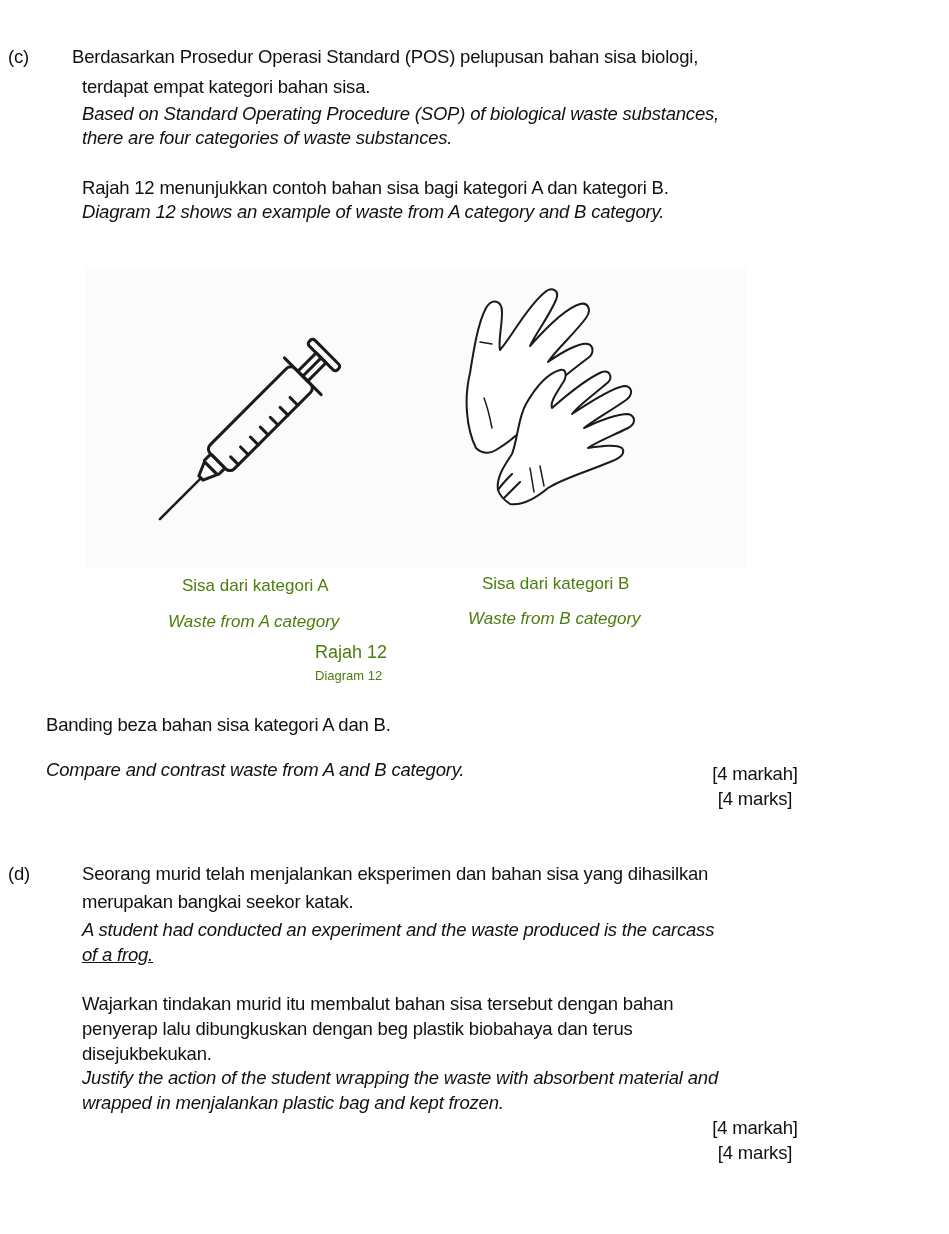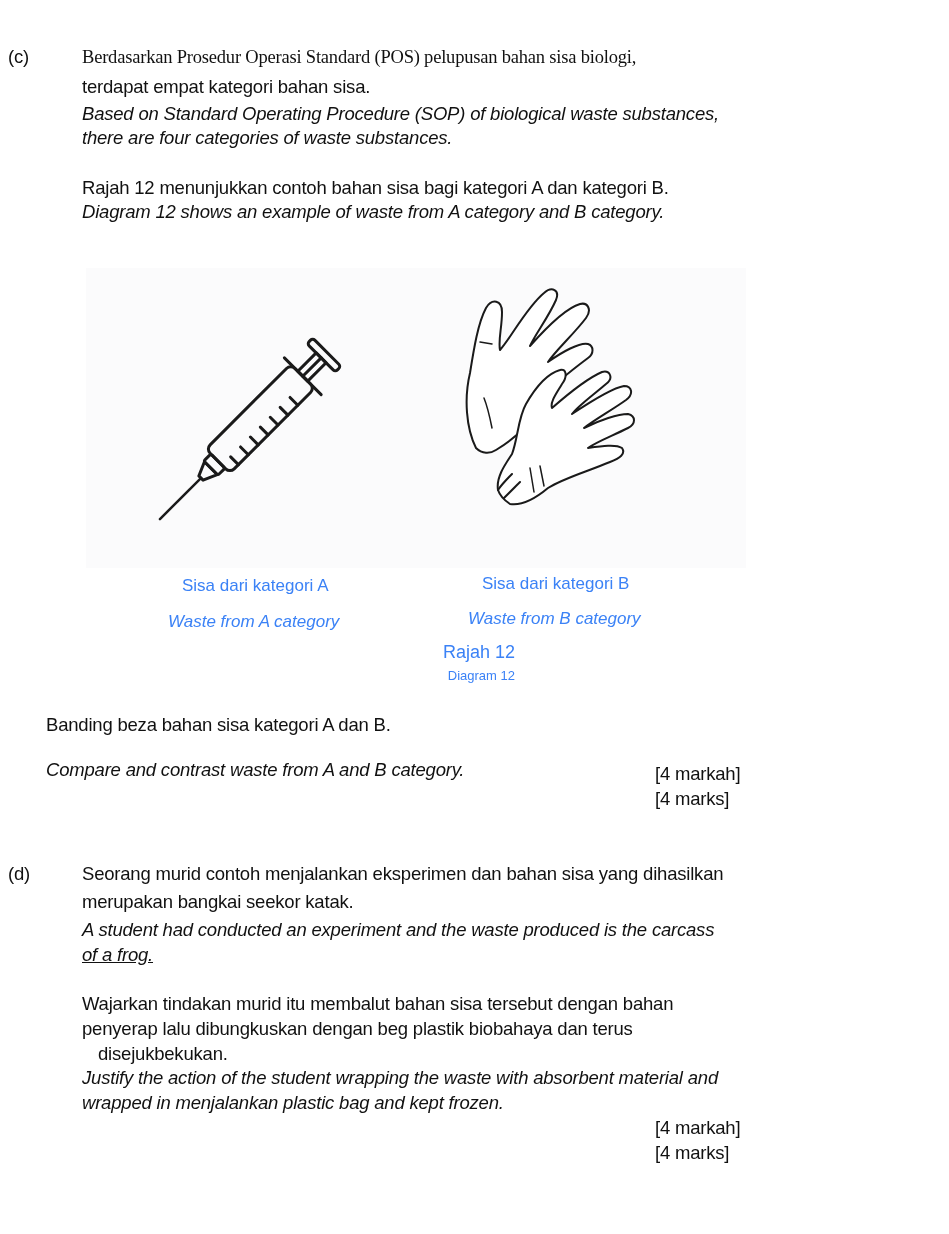--- a/index.html
+++ b/index.html
@@ -3,32 +3,32 @@
   <meta charset="utf-8">
   <style>
     html, body { margin: 0; padding: 0; background: #ffffff; }
     body {
       width: 949px; height: 1234px; position: relative; overflow: hidden;
       font-family: "Liberation Sans", sans-serif; color: #111111;
     }
     .abs { position: absolute; }
     .txt { font-size: 18.5px; line-height: 24px; white-space: nowrap; letter-spacing: -0.2px; }
     .it { font-style: italic; }
-    .label { font-size: 17px; line-height: 22px; white-space: nowrap; color: #3b82f6; }
-    .center { text-align: right; }
-    .right { text-align: left; }
+    .label { font-size: 17px; line-height: 22px; white-space: nowrap; color: #4d7c0f; }
+    .center { text-align: left; }
+    .right { text-align: center; }
     .fig { position: absolute; left: 86px; top: 268px; width: 660px; height: 300px; background: #ffffff; }
     .fig .ghost { position: absolute; background: #f6f7f8; }
   </style>
 </head>
 <body>
 
 <div>
   <div class="abs txt" style="left:8px; top:45px;">(c)</div>
-  <div class="abs txt" style="left:82px; top:45px;font-family:Liberation Serif, serif;">Berdasarkan Prosedur Operasi Standard (POS) pelupusan bahan sisa biologi,</div>
+  <div class="abs txt" style="left:72px; top:45px;">Berdasarkan Prosedur Operasi Standard (POS) pelupusan bahan sisa biologi,</div>
   <div class="abs txt" style="left:82px; top:75px;">terdapat empat kategori bahan sisa.</div>
   <div class="abs txt it" style="left:82px; top:102px;">Based on Standard Operating Procedure (SOP) of biological waste substances,</div>
   <div class="abs txt it" style="left:82px; top:126px;">there are four categories of waste substances.</div>
 
   <div class="abs txt" style="left:82px; top:176px;">Rajah 12 menunjukkan contoh bahan sisa bagi kategori A dan kategori B.</div>
   <div class="abs txt it" style="left:82px; top:200px;">Diagram 12 shows an example of waste from A category and B category.</div>
 
   <div class="fig">
     <div class="ghost" style="left:0; top:0; width:660px; height:300px; background:#fbfbfc;"></div>
 
@@ -99,26 +99,26 @@
 
   <div class="abs txt" style="left:46px; top:713px;">Banding beza bahan sisa kategori A dan B.</div>
   <div class="abs txt it" style="left:46px; top:758px;">Compare and contrast waste from A and B category.</div>
 
   <div class="abs txt right" style="left:655px; top:762px; width:200px;">[4 markah]</div>
   <div class="abs txt right" style="left:655px; top:787px; width:200px;">[4 marks]</div>
 </div>
 
 <div>
   <div class="abs txt" style="left:8px; top:862px;">(d)</div>
-  <div class="abs txt" style="left:82px; top:862px;">Seorang murid contoh menjalankan eksperimen dan bahan sisa yang dihasilkan</div>
+  <div class="abs txt" style="left:82px; top:862px;">Seorang murid telah menjalankan eksperimen dan bahan sisa yang dihasilkan</div>
   <div class="abs txt" style="left:82px; top:890px;">merupakan bangkai seekor katak.</div>
   <div class="abs txt it" style="left:82px; top:918px;">A student had conducted an experiment and the waste produced is the carcass</div>
   <div class="abs txt it" style="left:82px; top:943px;text-decoration:underline;">of a frog.</div>
 
   <div class="abs txt" style="left:82px; top:992px;">Wajarkan tindakan murid itu membalut bahan sisa tersebut dengan bahan</div>
   <div class="abs txt" style="left:82px; top:1017px;">penyerap lalu dibungkuskan dengan beg plastik biobahaya dan terus</div>
-  <div class="abs txt" style="left:82px; top:1042px;margin-left:16px;">disejukbekukan.</div>
+  <div class="abs txt" style="left:82px; top:1042px;">disejukbekukan.</div>
   <div class="abs txt it" style="left:82px; top:1066px;">Justify the action of the student wrapping the waste with absorbent material and</div>
   <div class="abs txt it" style="left:82px; top:1091px;">wrapped in menjalankan plastic bag and kept frozen.</div>
 
   <div class="abs txt right" style="left:655px; top:1116px; width:200px;">[4 markah]</div>
   <div class="abs txt right" style="left:655px; top:1141px; width:200px;">[4 marks]</div>
 </div>
 
 </body></html>

